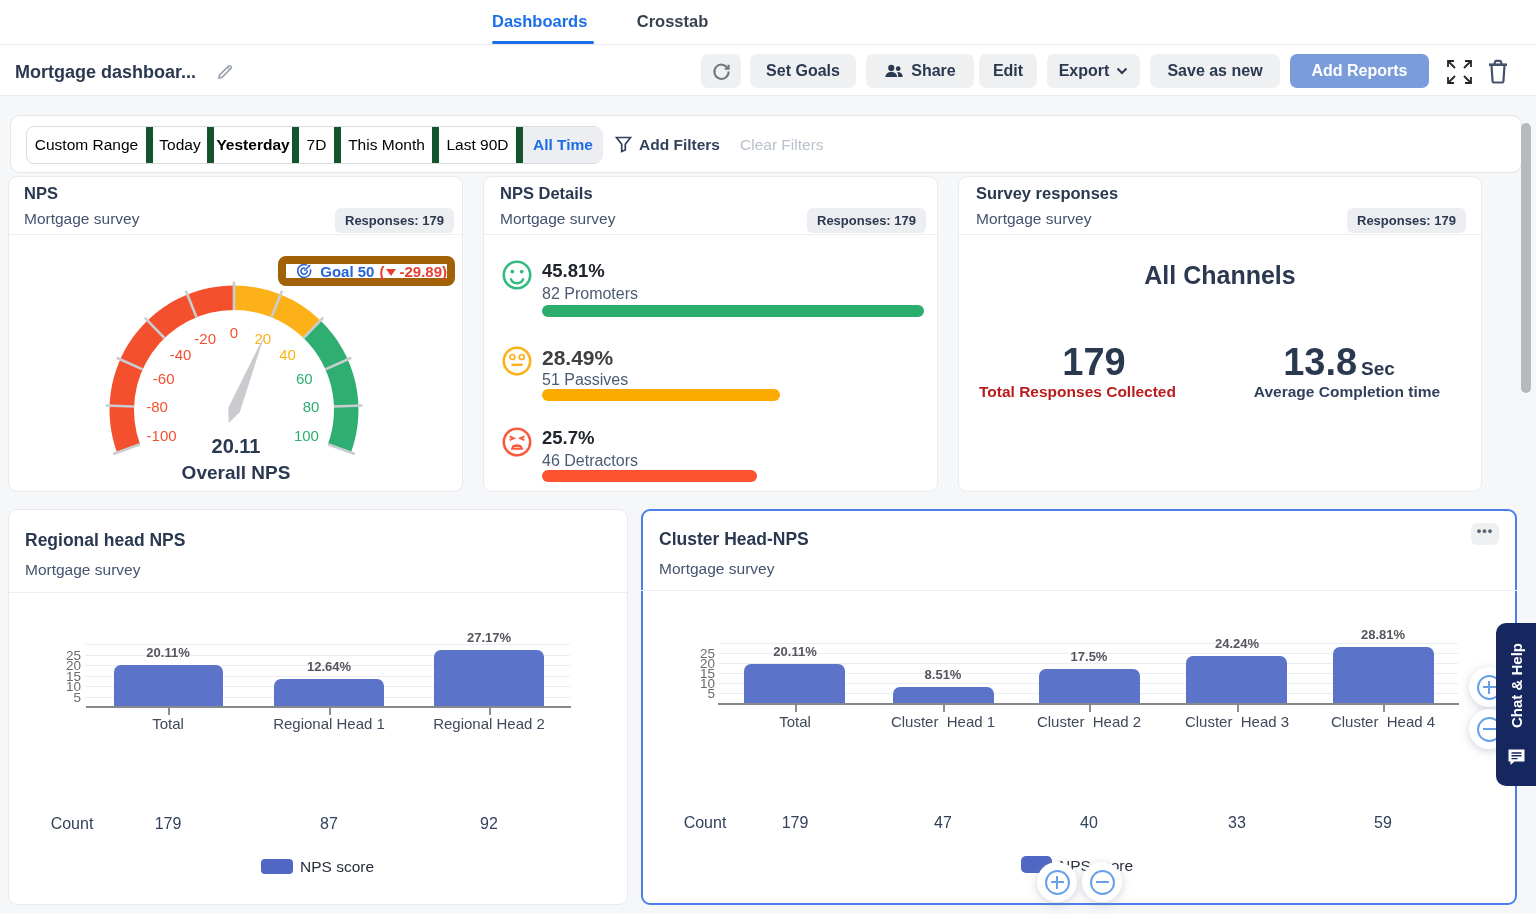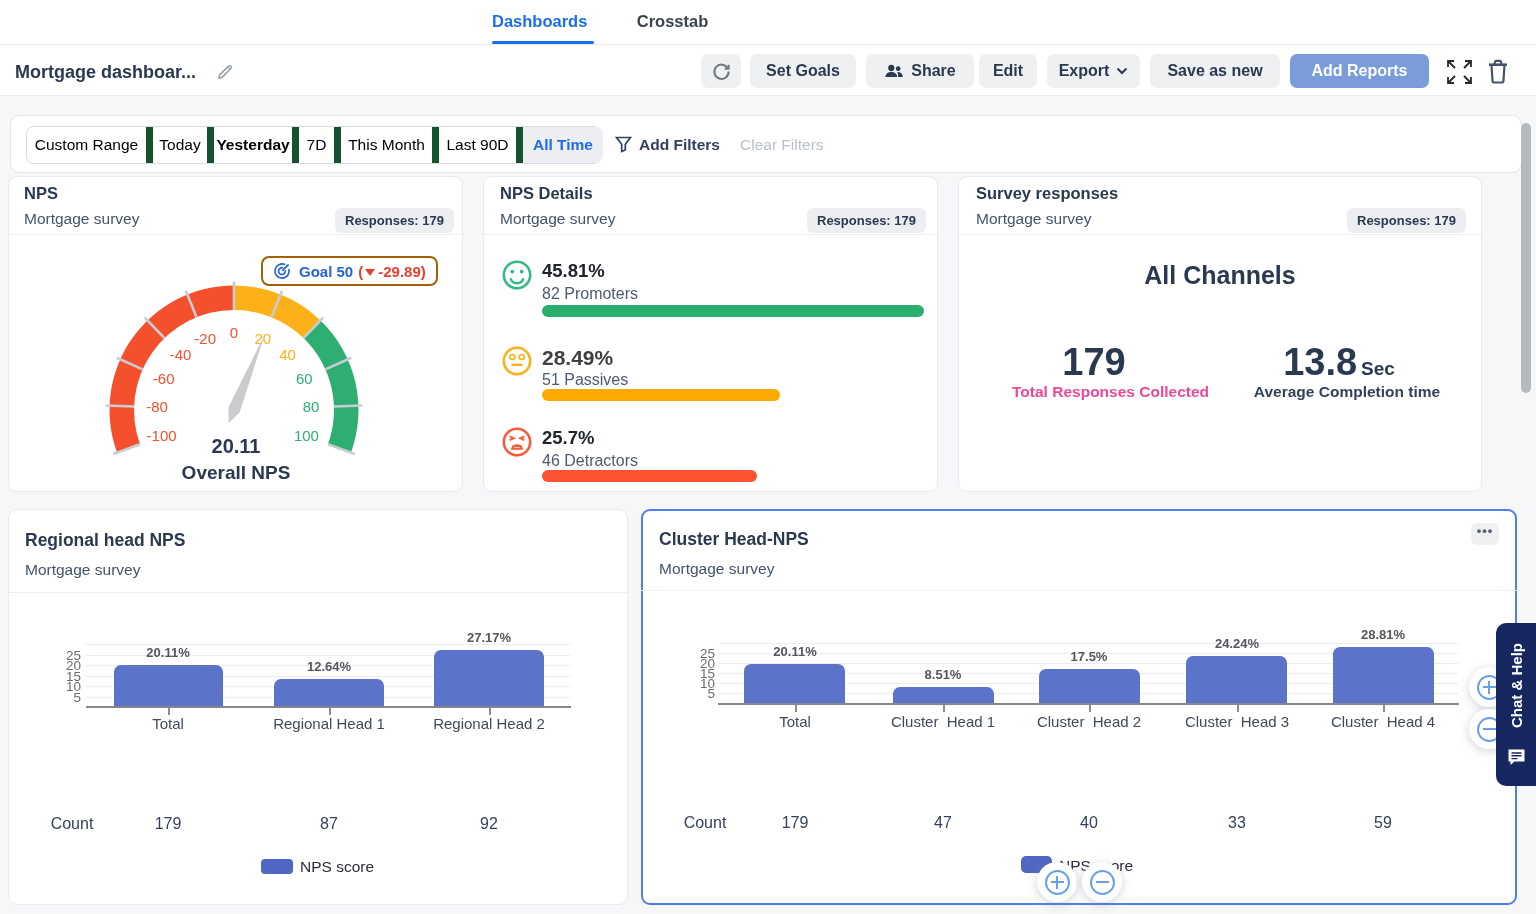--- a/index.html
+++ b/index.html
@@ -80,21 +80,21 @@
     <path d="M1.5 1.5 H15.5 L10.3 8.2 V14 L6.7 15.5 V8.2 Z"></path>
   </svg>
 <div class="abs" style="left:639px;top:136px;font-size:15.5px;font-weight:bold;color:#33415c;">Add Filters</div>
 <div class="abs" style="left:740px;top:136px;font-size:15.5px;font-weight:normal;color:#bac1cc;">Clear Filters</div>
 
 <div class="card" style="left:8px;top:176px;width:455px;height:316px;">
   <div class="abs ttl" style="left:15px;top:7px;font-size:16.5px;">NPS</div>
   <div class="abs sub" style="left:15px;top:33px;font-size:15.5px;">Mortgage survey</div>
   <div class="badge" style="right:8px;top:31px;">Responses: 179</div>
   <div class="abs" style="left:0;top:57px;width:100%;height:1px;background:#edeff2;"></div>
-  <div class="abs" style="left:252px;top:79px;width:177px;height:30px;border:2px solid #a16207;border-radius:8px;display:flex;align-items:center;white-space:nowrap;">
+  <div class="abs" style="left:269px;top:79px;width:177px;height:30px;border:8px solid #a16207;border-radius:8px;display:flex;align-items:center;white-space:nowrap;">
     <svg style="margin-left:9px;" width="20" height="20" viewBox="0 0 20 20" fill="none" stroke="#2563d9" stroke-width="1.7">
         <path d="M16.9 8.1 A7.1 7.1 0 1 1 13.1 3.6"></path>
         <path d="M13.2 9.2 A3.4 3.4 0 1 1 11 6.9"></path>
         <path d="M10.2 9.8 L14.6 5.4"></path>
         <path d="M17.1 2.9 L13.6 4.1 L15.9 6.4 Z" fill="#2563d9" stroke="none"></path>
       </svg>
     <span style="margin-left:7px;font-size:15px;font-weight:bold;color:#2563d9;">Goal 50</span>
     <span style="margin-left:5px;font-size:15px;font-weight:bold;color:#e84030;">(<span style="display:inline-block;width:0;height:0;border-left:5px solid transparent;border-right:5px solid transparent;border-top:7px solid #e84030;vertical-align:1px;margin:0 3px 0 2px;"></span>-29.89)</span>
   </div>
   <svg class="abs" style="left:0;top:57px;" width="455" height="258" viewBox="0 0 455 258" font-family="Liberation Sans, sans-serif">
@@ -167,21 +167,21 @@
   <div class="abs" style="left:58px;top:293px;width:215px;height:12px;border-radius:6px;background:#fc5230;"></div>
 </div>
 
 <div class="card" style="left:958px;top:176px;width:524px;height:316px;">
   <div class="abs ttl" style="left:17px;top:7px;font-size:16.5px;">Survey responses</div>
   <div class="abs sub" style="left:17px;top:33px;font-size:15.5px;">Mortgage survey</div>
   <div class="badge" style="right:15px;top:31px;">Responses: 179</div>
   <div class="abs" style="left:0;top:57px;width:100%;height:1px;background:#edeff2;"></div>
   <div class="abs" style="left:0;top:84px;width:100%;text-align:center;font-size:25px;font-weight:bold;color:#2b3950;">All Channels</div>
   <div class="abs" style="left:50px;top:164px;width:170px;text-align:center;font-size:38px;font-weight:bold;color:#2b3950;">179</div>
-  <div class="abs" style="left:20px;top:206px;width:230px;text-align:right;font-size:15.5px;font-weight:bold;color:#ec4899;">Total Responses Collected</div>
+  <div class="abs" style="left:20px;top:206px;width:230px;text-align:left;font-size:15.5px;font-weight:bold;color:#b91c1c;">Total Responses Collected</div>
   <div class="abs" style="left:290px;top:164px;width:180px;text-align:center;font-size:38px;font-weight:bold;color:#2b3950;">13.8<span style="font-size:19px;"> Sec</span></div>
   <div class="abs" style="left:288px;top:206px;width:200px;text-align:center;font-size:15.5px;font-weight:bold;color:#33415c;">Average Completion time</div>
 </div>
 
 <div class="card" style="left:8px;top:509px;width:620px;height:396px;">
   <div class="abs ttl" style="left:16px;top:20px;font-size:17.5px;">Regional head NPS</div>
   <div class="abs sub" style="left:16px;top:51px;font-size:15.5px;">Mortgage survey</div>
   <div class="abs" style="left:0;top:82px;width:100%;height:1px;background:#edeff2;"></div>
   <div class="gl" style="left:76px;top:134px;width:485px;"></div>
   <div class="gl" style="left:76px;top:145px;width:485px;"></div>

